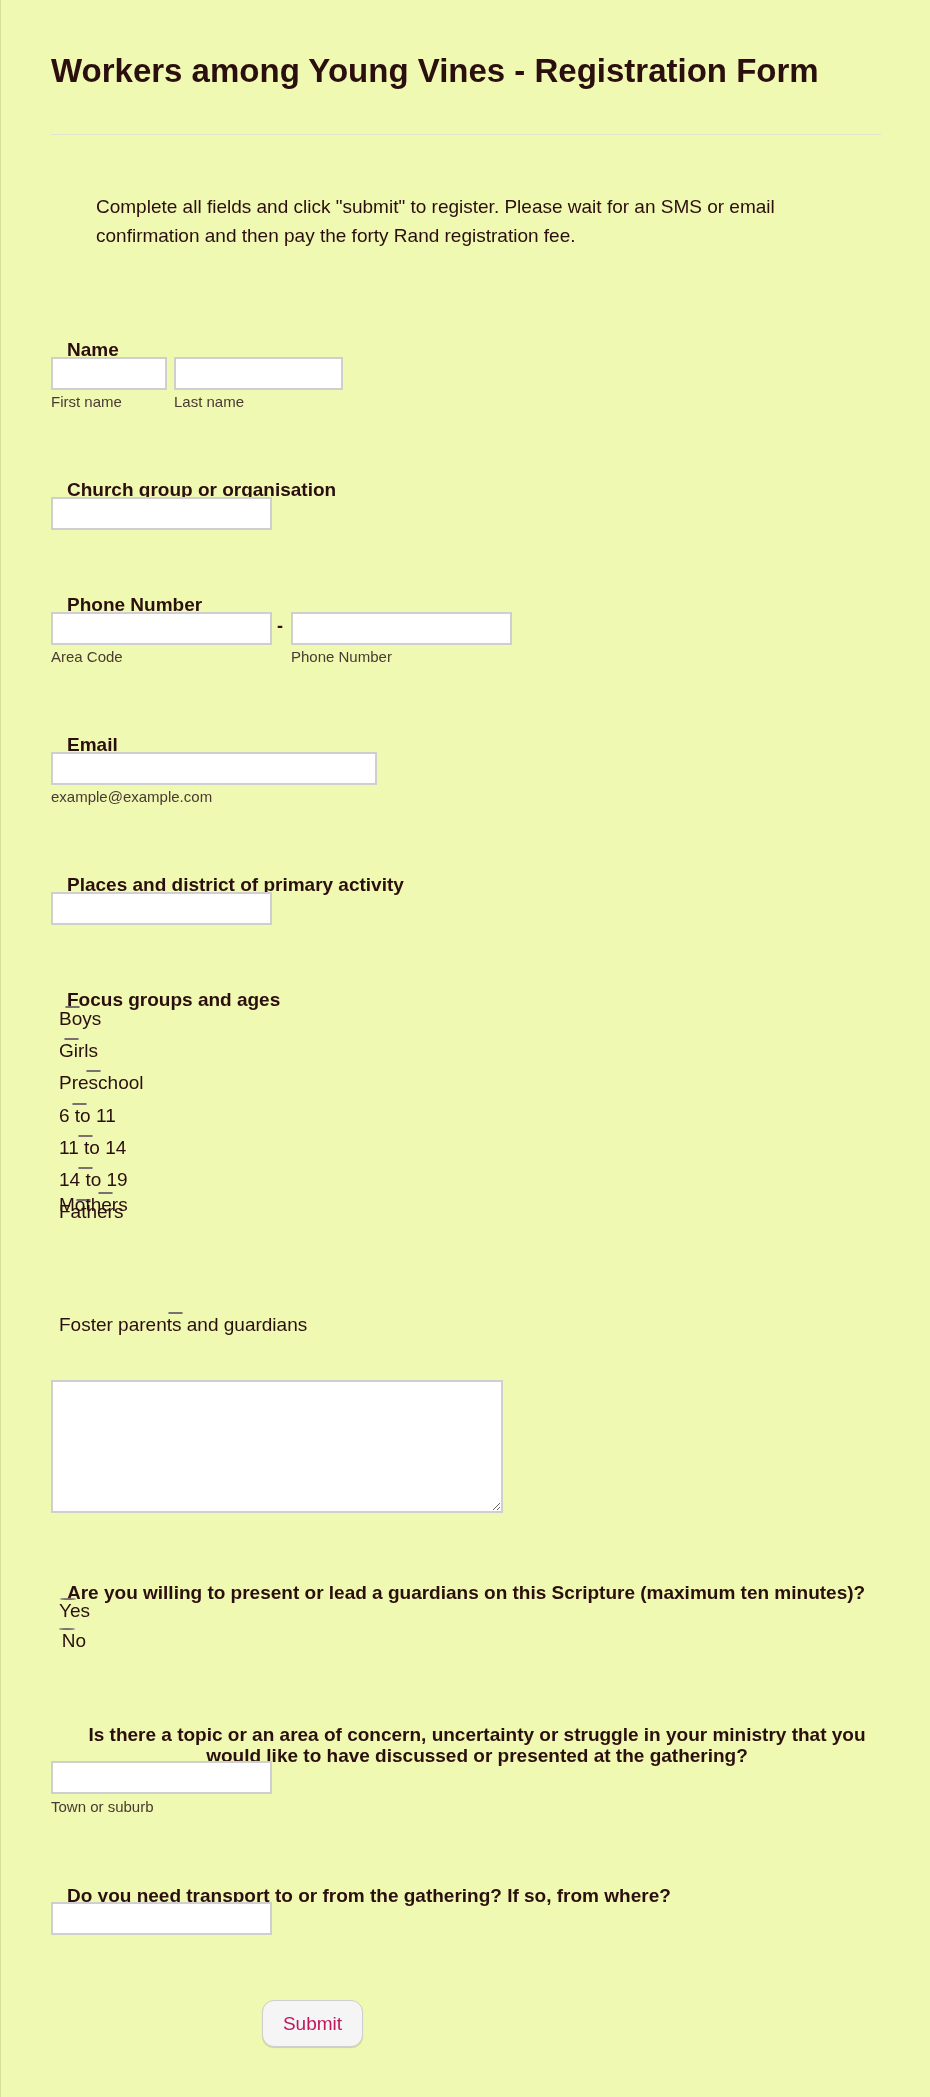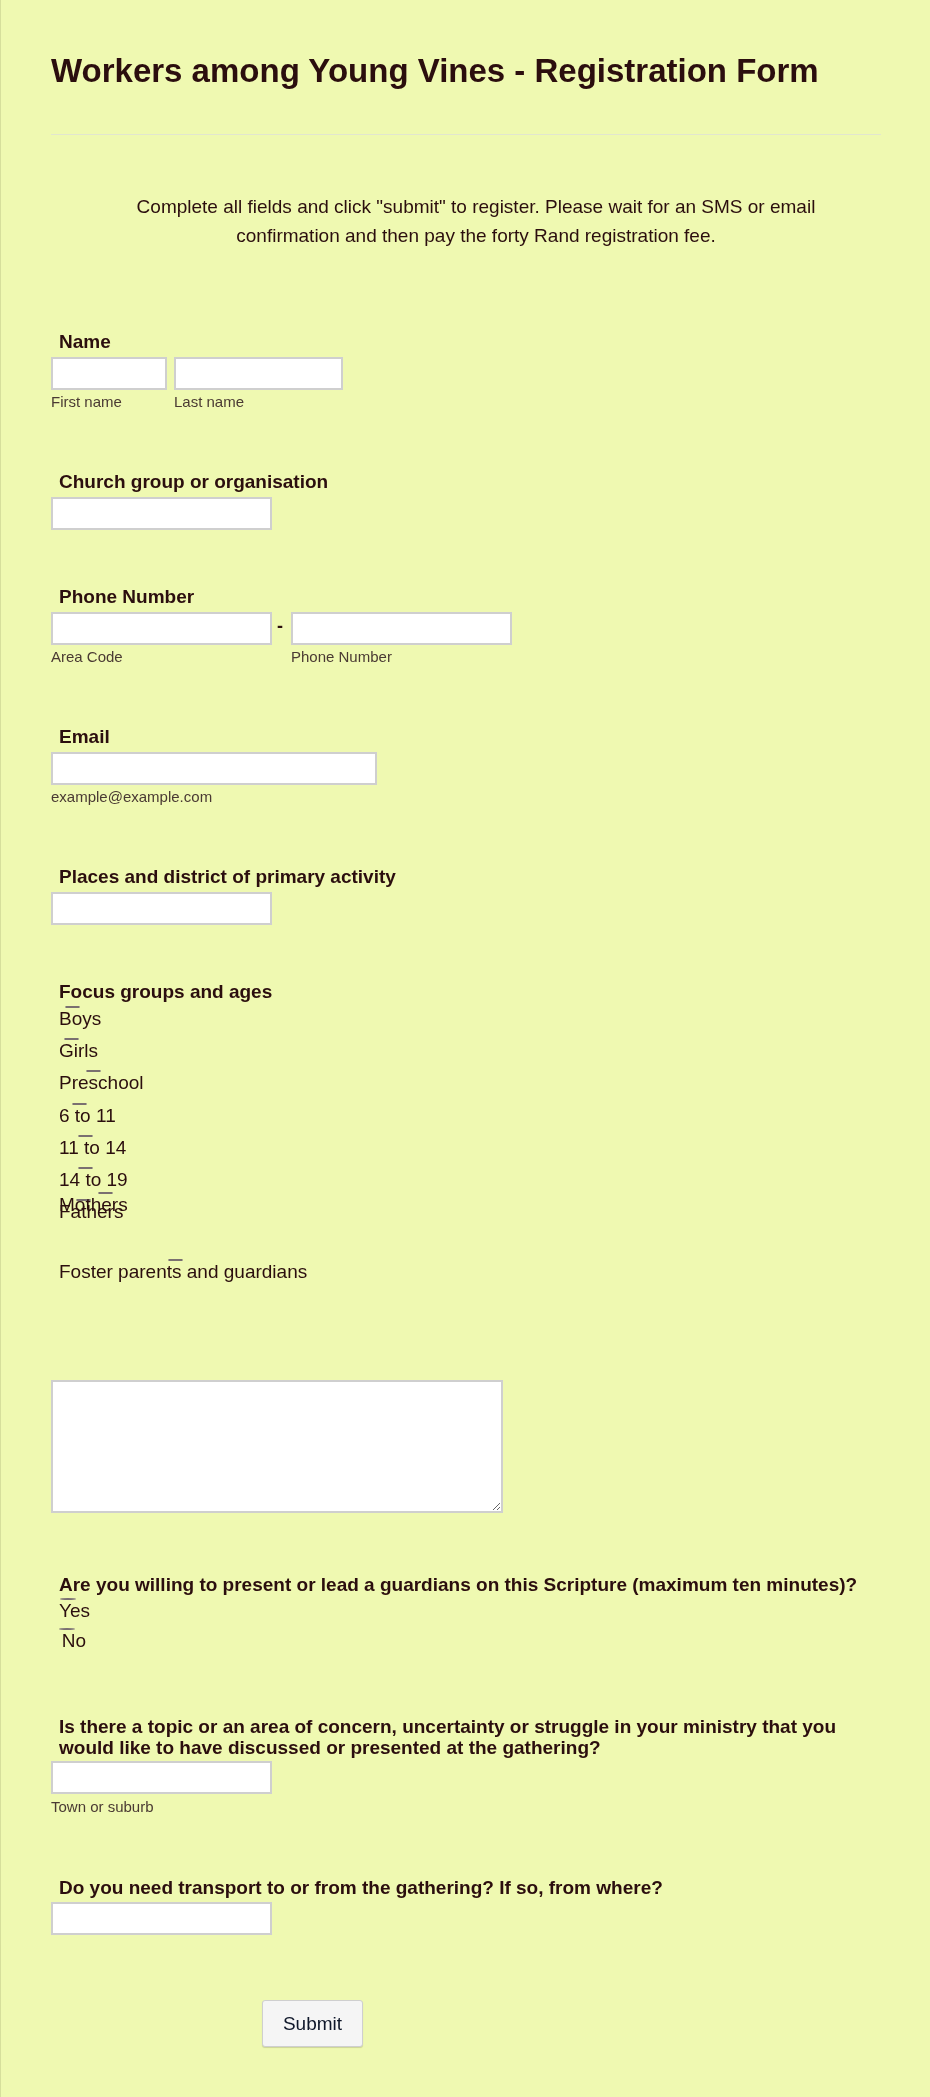--- a/index.html
+++ b/index.html
@@ -19,25 +19,25 @@
       position: absolute; left: 50px; top: 52px; margin: 0;
       font-size: 33px; font-weight: bold; color: #2b0e0e; letter-spacing: 0;
       white-space: nowrap;
     }
     .divider {
       position: absolute; left: 50px; top: 134px; width: 830px; height: 1px;
       background: #e2e6cf;
     }
     .intro {
       position: absolute; left: 95px; top: 192px; width: 760px;
-      font-size: 19px; line-height: 29px; color: #2b0e0e; text-align: center;
+      font-size: 19px; line-height: 29px; color: #2b0e0e;
     }
     .q-label {
-      position: absolute; left: 50px; margin: 8px;
-      font-size: 19px; font-weight: bold; color: #2b0e0e; white-space: nowrap;
+      position: absolute; left: 50px; margin: 16px;
+      font-size: 19px; font-weight: bold; color: #2b0e0e; white-space: nowrap; text-align: center;
     }
     .q-label.wrap { white-space: normal; width: 820px; line-height: 21px; }
     input.text, textarea.text {
       position: absolute; box-sizing: border-box;
       background: #ffffff; border: 2px solid #cfcfcf; margin: 0; padding: 4px;
       font-family: "Liberation Sans", sans-serif; font-size: 15px;
     }
     textarea.text { resize: both; }
     .sub {
       position: absolute; font-size: 15px; color: #4a3a33; white-space: nowrap;
@@ -55,23 +55,23 @@
     }
     .rb {
       width: 16px; height: 16px; box-sizing: border-box;
       border: 1px solid #7a7070; border-radius: 50%; background: #fff;
       margin-right: 14px;
     }
     .opt-label { font-size: 19px; color: #2b0e0e; white-space: nowrap; }
     .submit {
       position: absolute; left: 261px; top: 2000px; width: 101px; height: 47px;
       box-sizing: border-box; background: #f5f5f5;
-      border: 1px solid #cfcfcf; border-radius: 3px;
+      border: 1px solid #cfcfcf; border-radius: 12px;
       box-shadow: 0 1px 1px rgba(0,0,0,0.15);
-      font-family: "Liberation Sans", sans-serif; font-size: 19px; color: #0f172a;
+      font-family: "Liberation Sans", sans-serif; font-size: 19px; color: #be185d;
       cursor: pointer; padding: 0;
     }
   </style>
 </head>
 <body>
 
 <div class="page">
 
   <h1 class="title">Workers among Young Vines - Registration Form</h1>
   <div class="divider"></div>
@@ -128,21 +128,21 @@
     <span class="opt-label">14 to 19</span>
   </div>
   <div class="opt" style="top:1199px;justify-content:flex-end;">
     <span class="cb"></span>
     <span class="opt-label">Fathers</span>
   </div>
   <div class="opt" style="top:1192px;align-items:flex-end;">
     <span class="cb"></span>
     <span class="opt-label">Mothers</span>
   </div>
-  <div class="opt" style="top:1259px;">
+  <div class="opt" style="top:1312px;">
     <span class="cb"></span>
     <span class="opt-label">Foster parents and guardians</span>
   </div>
 
   <textarea class="text" style="left: 50px; top: 1380px; width: 452px; height: 133px;"></textarea>
 
   <div class="q-label" style="top:1566px;">Are you willing to present or lead a guardians on this Scripture (maximum ten minutes)?</div>
   <div class="opt" style="top:1598px;">
     <span class="rb"></span>
     <span class="opt-label">Yes</span>

